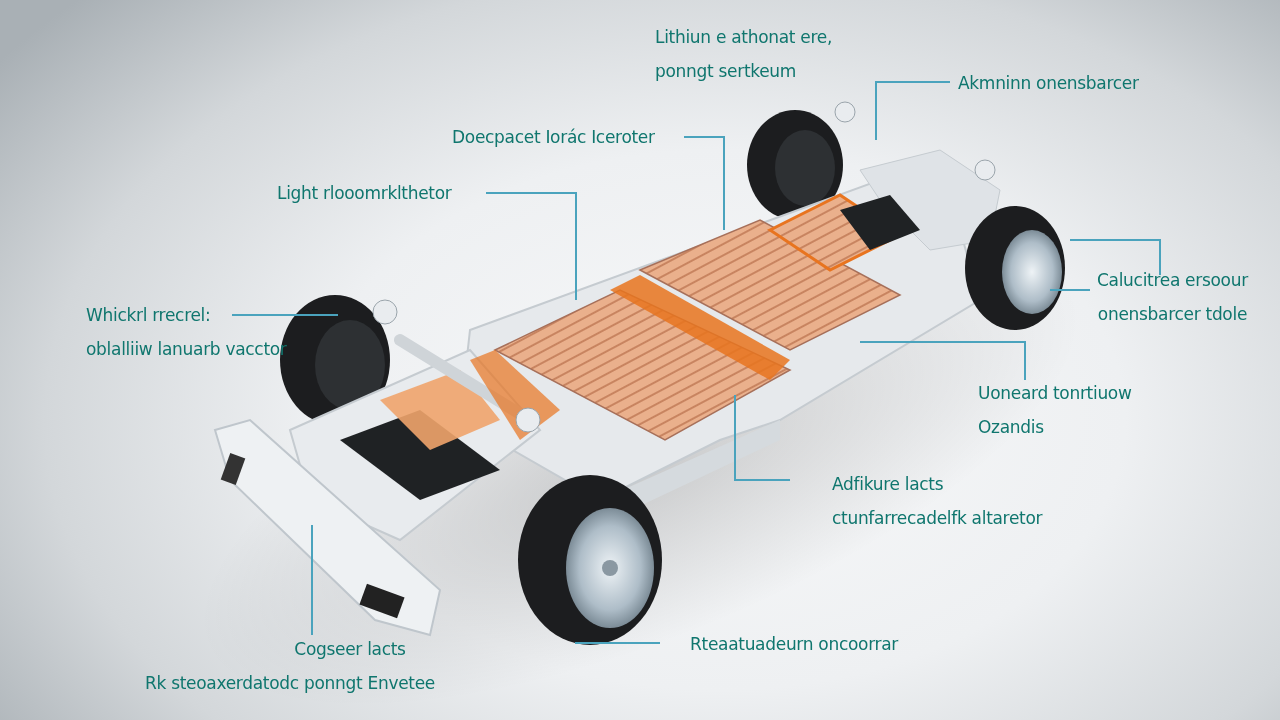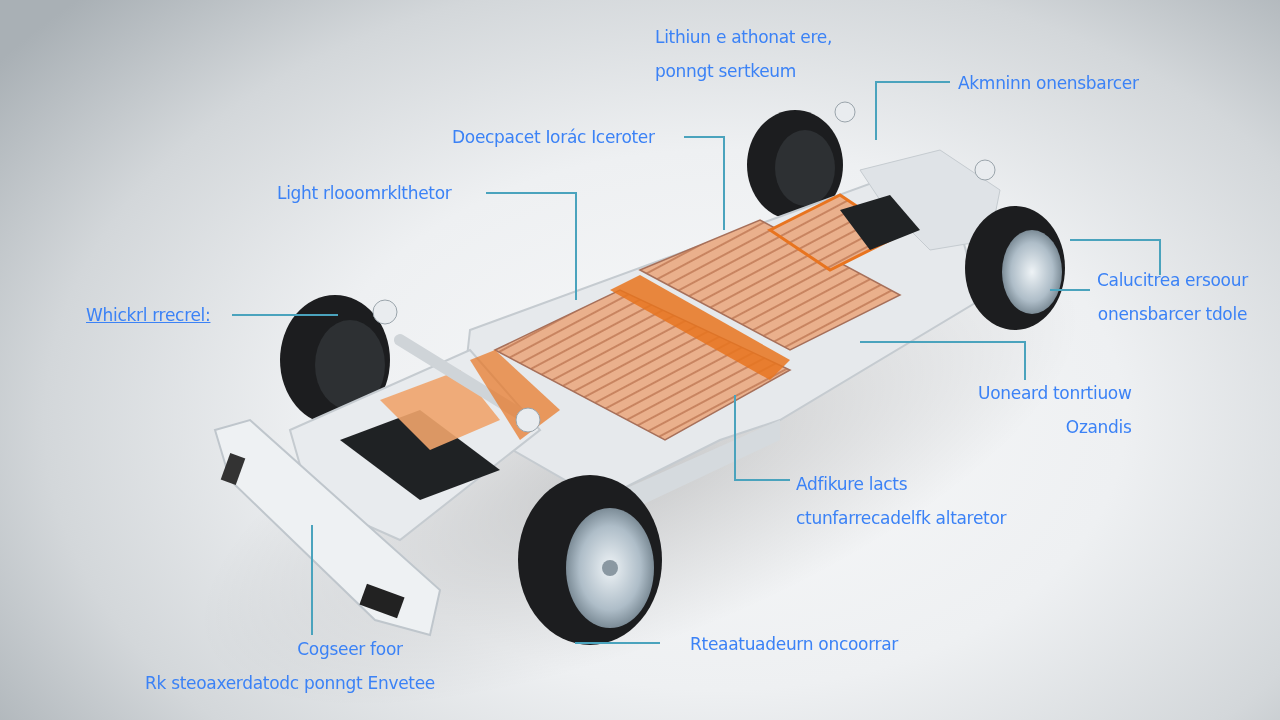--- a/index.html
+++ b/index.html
@@ -1,19 +1,19 @@
 <!DOCTYPE html>
 <html><head>
 <meta charset="utf-8">
 <style>
   html,body{margin:0;padding:0;}
   body{width:1280px;height:720px;overflow:hidden;position:relative;
     background: radial-gradient(ellipse 900px 600px at 720px 420px, #f7f8f9 0%, #eef0f2 45%, #d3d7da 75%, #a9b0b5 100%);
     font-family:"DejaVu Sans", sans-serif;}
-  .label{position:absolute;color:#3b82f6;font-size:17px;line-height:34px;white-space:nowrap;letter-spacing:-0.3px;}
+  .label{position:absolute;color:#0f766e;font-size:17px;line-height:34px;white-space:nowrap;letter-spacing:-0.3px;}
   .label span{display:block;}
   svg.art{position:absolute;left:0;top:0;}
 </style>
 </head>
 <body>
 
 <svg class="art" width="1280" height="720" viewBox="0 0 1280 720">
   <defs>
     <pattern id="cells" width="10" height="10" patternUnits="userSpaceOnUse" patternTransform="rotate(-28)">
       <rect width="10" height="10" fill="#eab08c"></rect>
@@ -110,39 +110,40 @@
 </div>
 
 <div class="label" style="left:452px;top:120px;">
   <span>Doecpacet Iorác Iceroter</span>
 </div>
 
 <div class="label" style="left:277px;top:176px;text-align:right;">
   <span>Light rlooomrklthetor</span>
 </div>
 
-<div class="label" style="left:86px;top:298px;text-decoration:underline;">
+<div class="label" style="left:86px;top:298px;">
   <span>Whickrl rrecrel:</span>
+  <span>oblalliiw lanuarb vacctor</span>
 </div>
 
 <div class="label" style="left:1097px;top:263px;text-align:center;">
   <span>Calucitrea ersoour</span>
   <span>onensbarcer tdole</span>
 </div>
 
-<div class="label" style="left:978px;top:376px;text-align:right;">
+<div class="label" style="left:978px;top:376px;">
   <span>Uoneard tonrtiuow</span>
   <span>Ozandis</span>
 </div>
 
-<div class="label" style="left:796px;top:467px;">
+<div class="label" style="left:832px;top:467px;">
   <span>Adfikure lacts</span>
   <span>ctunfarrecadelfk altaretor</span>
 </div>
 
 <div class="label" style="left:690px;top:627px;">
   <span>Rteaatuadeurn oncoorrar</span>
 </div>
 
 <div class="label" style="left:145px;top:632px;text-align:center;">
-  <span style="padding-left:120px;">Cogseer foor</span>
+  <span style="padding-left:120px;">Cogseer lacts</span>
   <span>Rk steoaxerdatodc ponngt Envetee</span>
 </div>
 
 </body></html>

